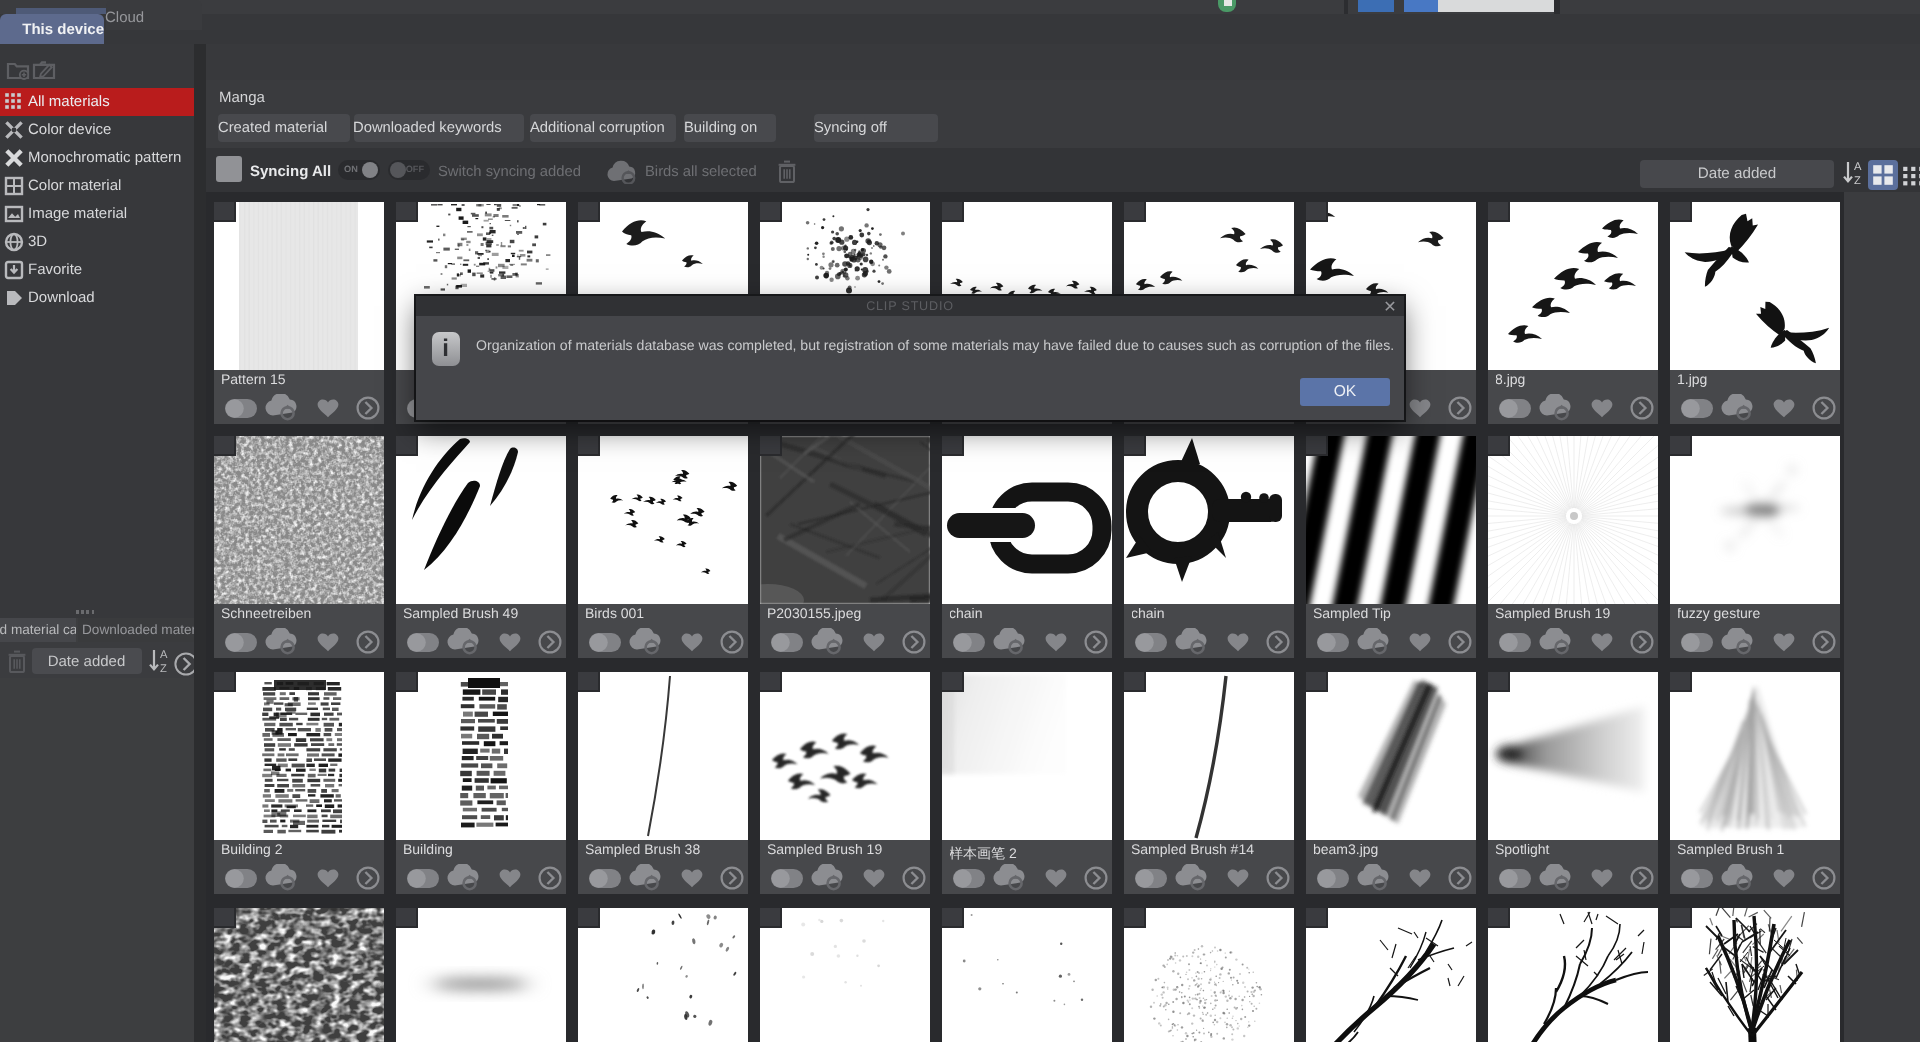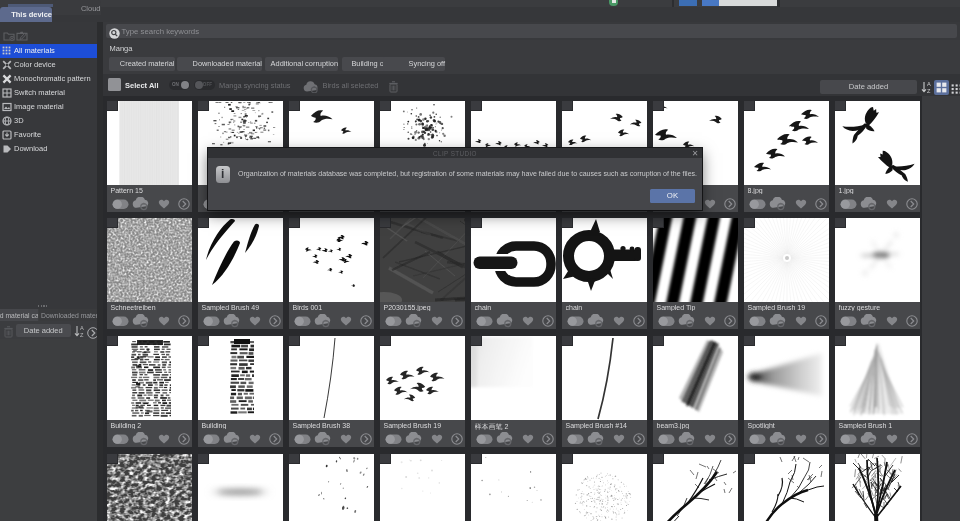--- a/index.html
+++ b/index.html
@@ -2,36 +2,36 @@
 <html><head><meta charset="utf-8"><style>
 * { margin:0; padding:0; box-sizing:border-box; }
 html,body { width:960px; height:521px; overflow:hidden; background:#292a2d; font-family:"Liberation Sans",sans-serif; }
 .abs { position:absolute; }
 #stage { position:relative; width:960px; height:521px; }
 
 #strip { left:0; top:0; width:960px; height:7px; background:#3b3c3f; }
 
 #tabrow { left:0; top:7px; width:960px; height:14.5px; background:#36373a; }
 .tab1 { left:0; top:6.5px; width:52px; height:15px; background:#5d6a8d; border-radius:3px 3px 0 0; color:#f1f2f4; font-size:7.5px; font-weight:700; text-align:right; line-height:16px; }
-.tab2 { left:52.5px; top:0; width:48px; height:15px; background:#3a3b3e; border-radius:3px 3px 0 0; color:#96979b; font-size:7.5px; text-align:right; line-height:17px; }
+.tab2 { left:52.5px; top:0; width:48px; height:15px; background:#3a3b3e; border-radius:3px 3px 0 0; color:#96979b; font-size:7.5px; text-align:left; line-height:17px; }
 
 #ltool { left:0; top:21.5px; width:97px; height:22px; background:#37383b; }
 #tree { left:0; top:43.5px; width:97px; height:259px; background:#37383b; }
 .srow { position:absolute; left:0; width:97px; height:14px; color:#d8d9db; font-size:7.5px; line-height:14px; white-space:nowrap; }
-.srow.sel { background:#1d4ed8; color:#eceef2; }
+.srow.sel { background:#b91c1c; color:#eceef2; }
 .sic { position:absolute; left:2px; top:2px; width:10px; height:10px; }
 .srow span+span { position:absolute; left:14px; }
 #blpanel { left:0; top:302px; width:97px; height:219px; background:#3d3e40; }
 #divider { left:97px; top:21.5px; width:6px; height:499.5px; background:#2c2d2f; }
 
 #srchrow { left:103px; top:21.5px; width:857px; height:18.5px; background:#38393c; }
 #srch { left:106px; top:23.5px; width:851px; height:14.5px; background:#47484c; border-radius:2px; }
 #srch .ph { position:absolute; left:15.5px; top:3px; font-size:7.8px; color:#8f9094; }
 #typeblk { left:103px; top:40px; width:857px; height:33.5px; background:#3a3b3e; }
-.fbtn { position:absolute; top:17px; height:13.5px; background:#48494d; border-radius:2px; color:#d6d7d9; font-size:7.4px; text-align:right; line-height:14px; }
+.fbtn { position:absolute; top:17px; height:13.5px; background:#48494d; border-radius:2px; color:#d6d7d9; font-size:7.4px; text-align:left; line-height:14px; }
 #selrow { left:103px; top:73.5px; width:857px; height:22.5px; background:#333437; }
 #gridbg { left:103px; top:96px; width:857px; height:425px; background:#3b3c3f; }
 #cells { left:103px; top:96px; width:819px; height:425px; background:#292a2d; }
 
 .card { position:absolute; width:85px; height:110.5px; }
 .thumb { position:absolute; left:0; top:0; width:85px; height:84px; background:#fff; overflow:hidden; }
 .cb { position:absolute; left:0; top:0; width:10.5px; height:10px; background:#3a3b3f; box-shadow:inset -1px -1px 0 #2a2b2e; }
 .meta { position:absolute; left:0; top:84px; width:85px; height:26.5px; background:#47484b; }
 .lab { position:absolute; left:3.5px; top:2px; font-size:7px; color:#dcdcde; white-space:nowrap; overflow:hidden; width:79px; }
 .meta svg { position:absolute; left:0; top:11.5px; }
@@ -96,21 +96,21 @@
             <path d="M1.4,1.4 L8.6,8.6 M8.6,1.4 L1.4,8.6" stroke="#d9dadc" stroke-width="2.2"></path>
           </svg></span>
         <span>Monochromatic pattern</span>
       </div>
 <div class="srow" style="top:42.5px">
         <span class="sic"><svg width="10" height="10" viewBox="0 0 10 10">
             <rect x="1" y="1" width="8" height="8" fill="none" stroke="#b9babd" stroke-width="1.2"></rect>
             <line x1="5" y1="1" x2="5" y2="9" stroke="#b9babd" stroke-width="1"></line>
             <line x1="1" y1="5" x2="9" y2="5" stroke="#b9babd" stroke-width="1"></line>
           </svg></span>
-        <span>Switch material</span>
+        <span>Color material</span>
       </div>
 <div class="srow" style="top:56.5px">
         <span class="sic"><svg width="10" height="10" viewBox="0 0 10 10">
             <rect x="1" y="1.5" width="8" height="7" fill="none" stroke="#b9babd" stroke-width="1.2"></rect>
             <path d="M2,7 l2,-2.4 1.6,1.8 1.4,-1.4 1,2" fill="#b9babd"></path>
           </svg></span>
         <span>Image material</span>
       </div>
 <div class="srow" style="top:70.5px">
         <span class="sic"><svg width="10" height="10" viewBox="0 0 10 10">
@@ -153,48 +153,40 @@
         <path d="M3,1 v9.5 M1,8.3 L3,10.7 L5,8.3" fill="none" stroke="#b9babc" stroke-width="1.1"></path>
         <text x="6" y="5" font-size="5.6" fill="#b9babc" font-family="Liberation Sans">A</text>
         <text x="6" y="12" font-size="5.6" fill="#b9babc" font-family="Liberation Sans">Z</text>
       </svg></div>
 <div class="abs icbox" style="left:87px;top:324.5px"><svg width="12" height="12" viewBox="0 0 12 12">
         <circle cx="6" cy="6" r="5.3" fill="none" stroke="#a9aaad" stroke-width="1"></circle>
         <path d="M4.8,3 L7.8,6 L4.8,9" fill="none" stroke="#a9aaad" stroke-width="1.2"></path>
       </svg></div>
 <div class="abs" id="divider"></div>
 <div class="abs" id="srchrow"></div>
-<div class="abs" id="srch">
-  <div class="abs icbox" style="left:2.5px;top:1.8px"><svg width="11" height="11" viewBox="0 0 11 11">
-          <circle cx="5.5" cy="5.5" r="5.2" fill="#d4d5d7"></circle>
-          <circle cx="4.8" cy="4.6" r="2.1" fill="none" stroke="#404144" stroke-width="1.2"></circle>
-          <line x1="6.3" y1="6.2" x2="8.2" y2="8.1" stroke="#404144" stroke-width="1.3"></line>
-        </svg></div>
-  <span class="ph">Type search keywords</span>
-</div>
 <div class="abs" id="typeblk">
   <div class="abs" style="left:6.5px;top:4px;font-size:7.5px;color:#d4d5d7">Manga</div>
   <div class="fbtn" style="left:6px;width:65.5px">Created material</div>
-  <div class="fbtn" style="left:73.5px;width:85.5px">Downloaded material</div>
+  <div class="fbtn" style="left:73.5px;width:85.5px">Downloaded keywords</div>
   <div class="fbtn" style="left:162px;width:73px">Additional corruption</div>
   <div class="fbtn" style="left:239px;width:46px">Building on</div>
-  <div class="fbtn" style="left:280px;width:62px">Syncing off</div>
+  <div class="fbtn" style="left:304px;width:62px">Syncing off</div>
 </div>
 <div class="abs" id="selrow">
   <div class="abs" style="left:4.5px;top:4px;width:13px;height:13px;background:#919296;border-radius:1.5px"></div>
-  <div class="abs" style="left:22px;top:7px;font-size:7.5px;font-weight:700;color:#e8e9eb">Select All</div>
+  <div class="abs" style="left:22px;top:7px;font-size:7.5px;font-weight:700;color:#e8e9eb">Syncing All</div>
   <div class="abs" style="left:65.5px;top:6px;width:21.5px;height:10.5px;background:#2a2b2e;border-radius:5.2px">
      <span style="position:absolute;left:3.5px;top:2.6px;font-size:4.6px;color:#6f7074;font-weight:700">ON</span>
      <span style="position:absolute;right:1.2px;top:1.2px;width:8px;height:8px;border-radius:4px;background:#818286"></span>
       </div>
   <div class="abs" style="left:90.5px;top:6px;width:21.5px;height:10.5px;background:#2a2b2e;border-radius:5.2px">
      <span style="position:absolute;left:1.2px;top:1.2px;width:8px;height:8px;border-radius:4px;background:#55565a"></span>
      <span style="position:absolute;right:3px;top:2.6px;font-size:4.6px;color:#55565a;font-weight:700">OFF</span>
       </div>
-  <div class="abs" style="left:116px;top:7px;font-size:7.4px;color:#6e6f73">Manga syncing status</div>
+  <div class="abs" style="left:116px;top:7px;font-size:7.4px;color:#6e6f73">Switch syncing added</div>
   <div class="abs icbox" style="left:200px;top:5.5px"><svg width="16" height="12" viewBox="0 0 16 12">
           <path d="M4,10.5 a3.4,3.4 0 0 1 -0.7,-6.7 a4.3,4.3 0 0 1 8.3,-0.5 a3.1,3.1 0 0 1 1.2,5.9 Z" fill="#6f7074"></path>
           <circle cx="11.2" cy="9" r="2.9" fill="none" stroke="#55565a" stroke-width="1.2"></circle>
           <path d="M11.2,5.1 l1.9,1.9 h-3.8 Z" fill="#55565a"></path>
         </svg></div>
   <div class="abs" style="left:219.5px;top:7px;font-size:7.4px;color:#6e6f73">Birds all selected</div>
   <div class="abs icbox" style="left:286px;top:5px"><svg width="9" height="12" viewBox="0 0 9 12">
           <rect x="1" y="3" width="7" height="8" rx="0.8" fill="none" stroke="#606165" stroke-width="1"></rect>
           <line x1="0.3" y1="2.4" x2="8.7" y2="2.4" stroke="#606165" stroke-width="1"></line>
           <line x1="3" y1="0.8" x2="6" y2="0.8" stroke="#606165" stroke-width="1"></line>

